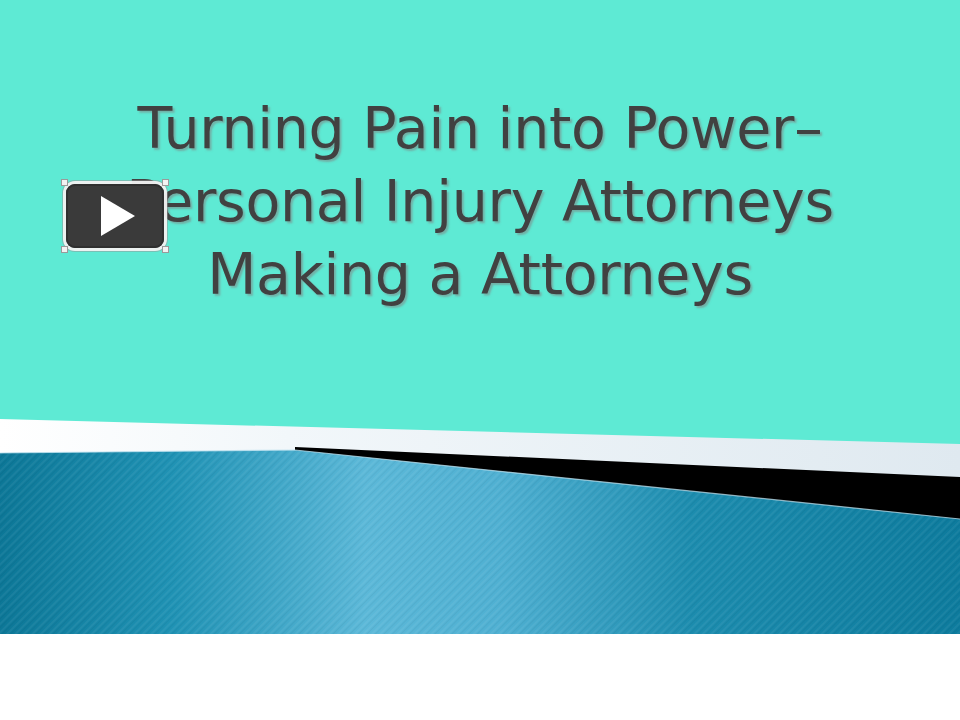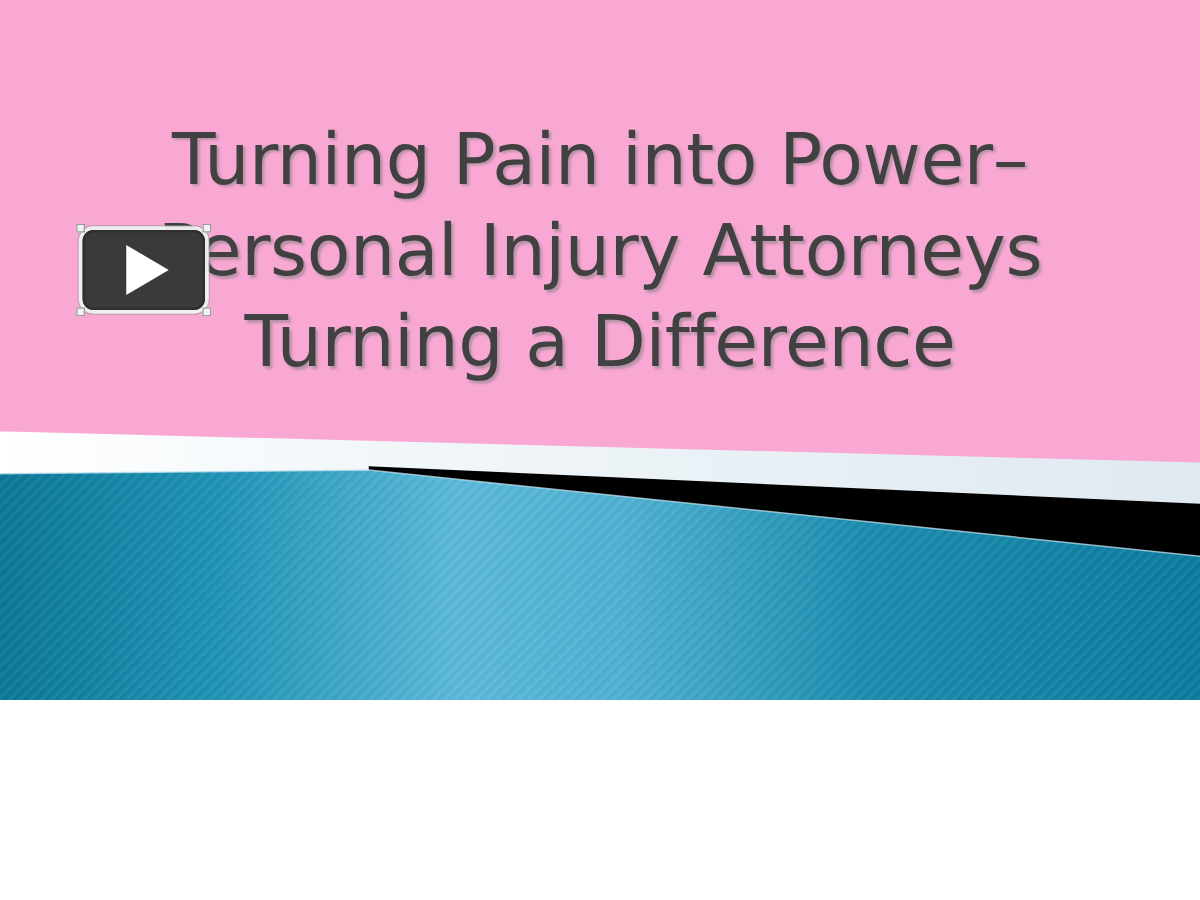--- a/index.html
+++ b/index.html
@@ -6,23 +6,23 @@
     margin: 0;
     padding: 0;
     background: #ffffff;
   }
   body {
     font-family: "DejaVu Sans", sans-serif;
   }
   #slide {
     position: relative;
     width: 960px;
-    height: 560px;
+    height: 634px;
     overflow: hidden;
-    background: #f9a8d4;
+    background: #5eead4;
   }
 
   
   #title-block {
     position: absolute;
     left: 0;
     top: 92px;
     width: 960px;
     text-align: center;
     z-index: 5;
@@ -94,21 +94,21 @@
   }
 </style>
 </head>
 <body>
 
 <div id="slide">
 
   <div id="title-block">
     <span class="title-line">Turning Pain into Power–</span>
     <span class="title-line">Personal Injury Attorneys</span>
-    <span class="title-line">Turning a Difference</span>
+    <span class="title-line">Making a Attorneys</span>
   </div>
 
   <div id="play-overlay">
     <span class="corner tl"></span>
     <span class="corner tr"></span>
     <span class="corner bl"></span>
     <span class="corner br"></span>
     <span id="play-triangle"></span>
   </div>
 

